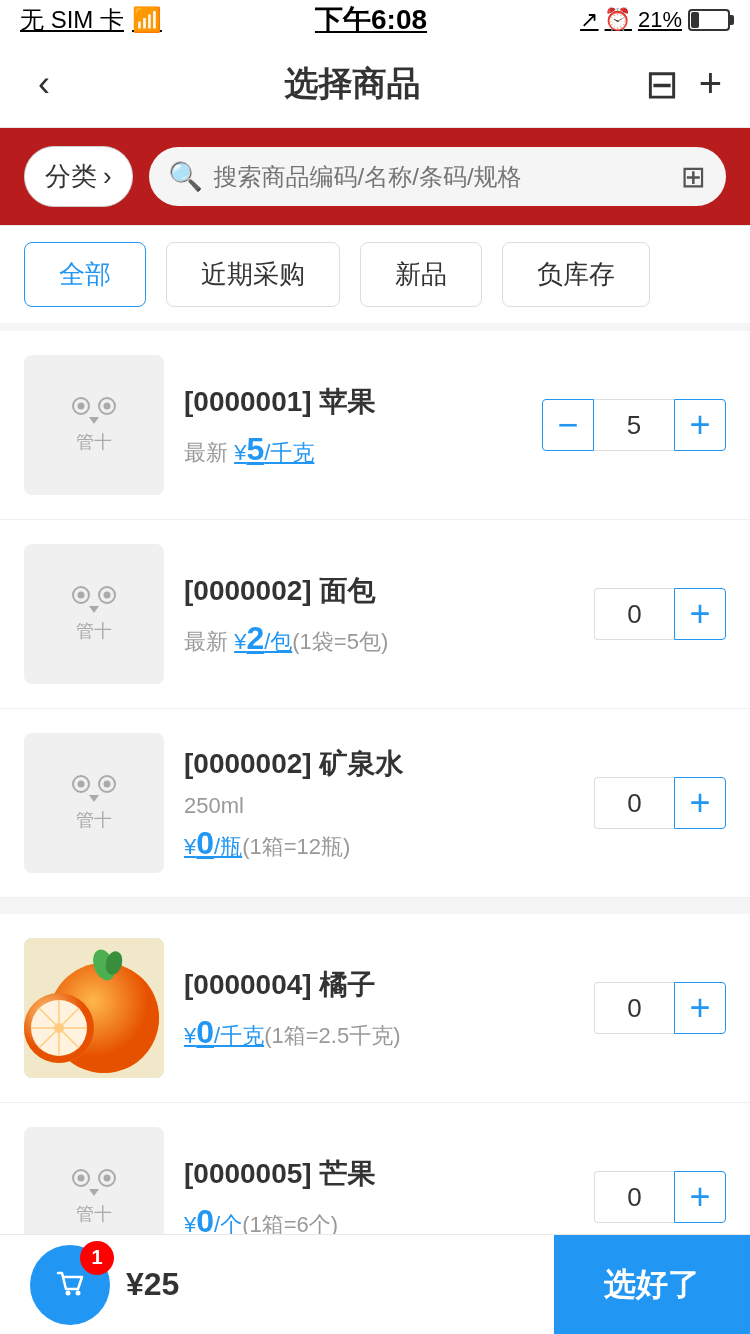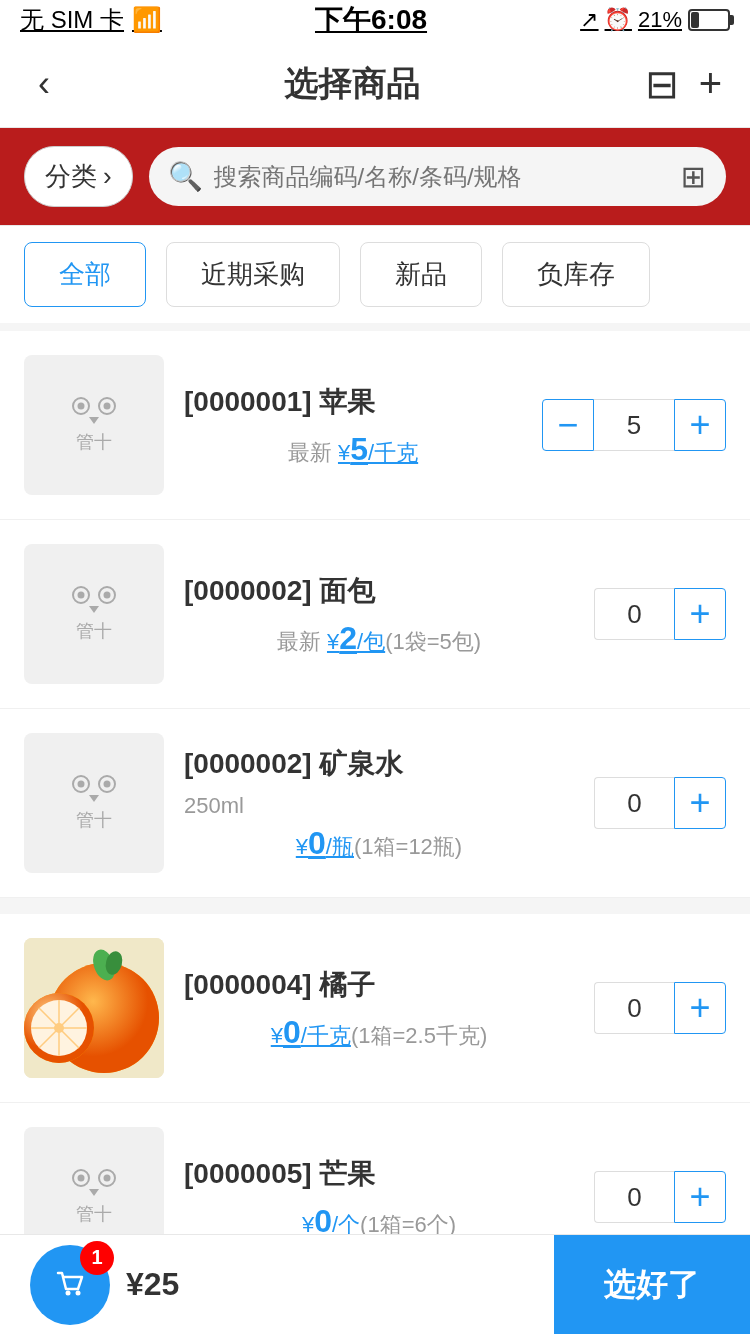--- a/index.html
+++ b/index.html
@@ -231,21 +231,20 @@
       margin-bottom: 10px;
     }
     .product-spec {
       font-size: 22px;
       color: #999;
       margin-bottom: 6px;
     }
     .product-price {
       font-size: 24px;
       color: #333;
-      text-align: center;
     }
     .price-label {
       color: #999;
       font-size: 22px;
     }
     .price-currency {
       color: #2196F3;
       font-size: 22px;
       text-decoration: underline;
     }

